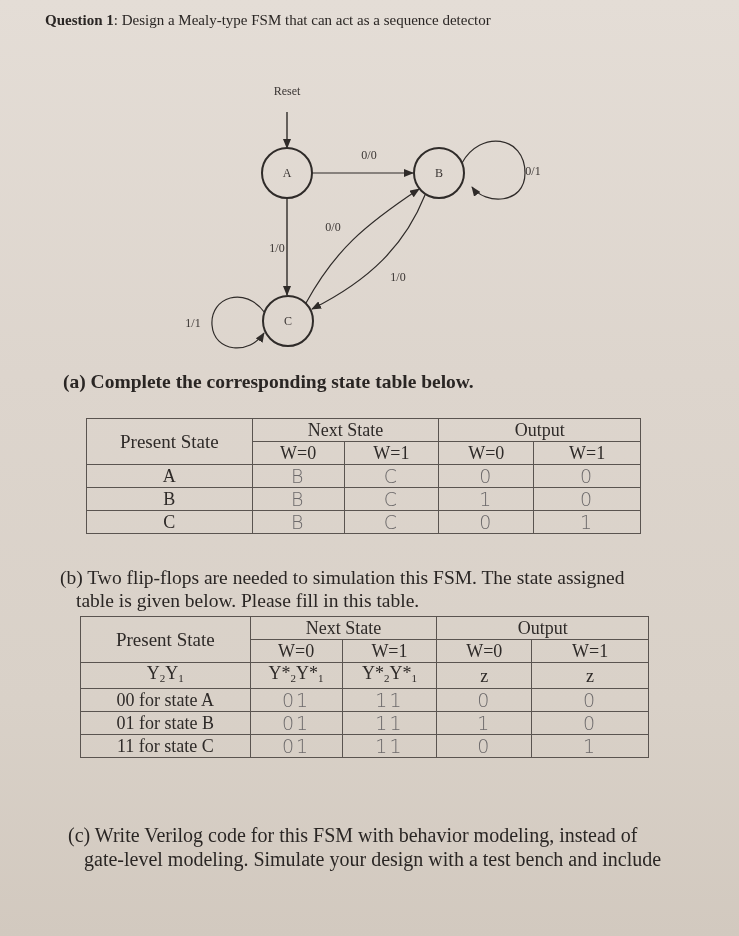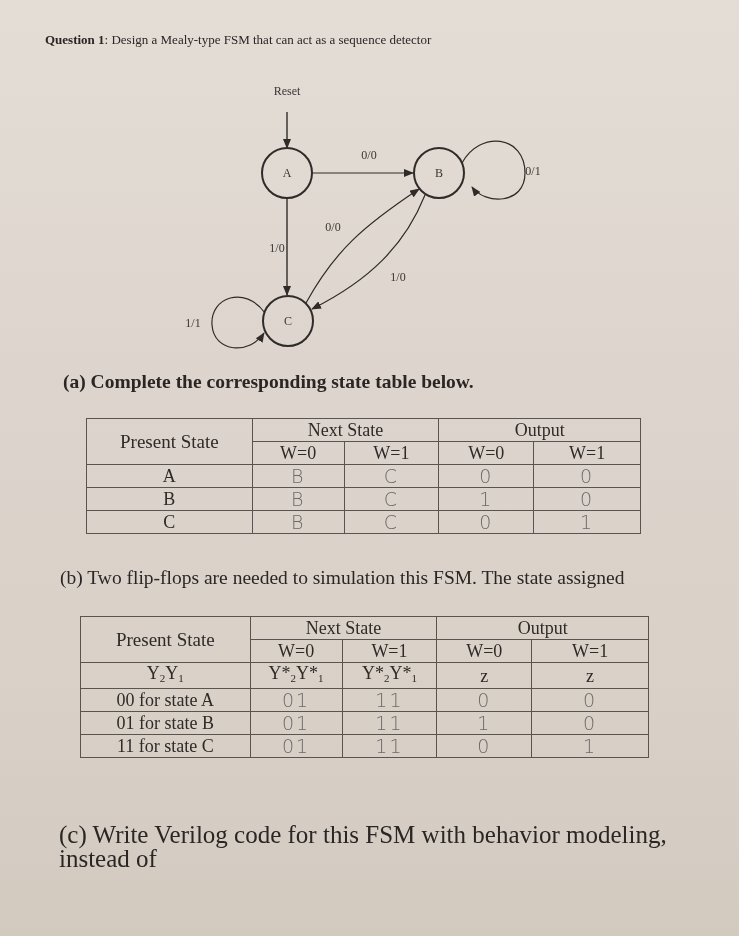--- a/index.html
+++ b/index.html
@@ -4,27 +4,27 @@
 <style>
   html, body { margin: 0; padding: 0; }
   body {
     width: 739px; height: 936px; overflow: hidden;
     background: linear-gradient(180deg, #e4ddd6 0%, #ddd5cd 40%, #d9d1c8 75%, #d2c9bf 100%);
     font-family: "Liberation Serif", "DejaVu Serif", serif;
     color: #2a2624;
     position: relative;
   }
   .abs { position: absolute; }
-  .q-title { left: 45px; top: 28px; width: 660px; font-size: 13px; line-height: 24px; }
+  .q-title { left: 45px; top: 8px; width: 660px; font-size: 15px; line-height: 24px; }
   .q-title b { font-weight: bold; }
   .fsm { left: 150px; top: 75px; width: 450px; height: 280px; }
   .para { font-size: 19.5px; line-height: 23px; }
   .pa { left: 63px; top: 370px; font-weight: bold; }
   .pb { left: 60px; top: 566px; width: 680px; }
-  .pc { left: 59px; top: 823px; width: 660px; font-size: 25px; line-height: 24px; }
+  .pc { left: 68px; top: 823px; width: 660px; font-size: 20px; line-height: 24px; }
   .pb .l2, .pc .l2 { padding-left: 16px; }
   table.st {
     position: absolute; border-collapse: collapse;
     font-family: "Liberation Serif", serif; font-size: 18px; color: #2e2a28;
   }
   table.st td {
     border: 1.5px solid #5a5450; text-align: center; padding: 0; height: 22px;
     line-height: 20px;
   }
   table.st td.hdr-ps { font-size: 19px; }
@@ -126,20 +126,21 @@
     <td class="hw">B</td>
     <td class="hw">C</td>
     <td class="hw">0</td>
     <td class="hw">1</td>
   </tr>
 </tbody>
   </table>
 
 <div class="abs para pb">
   <div>(b) Two flip-flops are needed to simulation this FSM. The state assigned</div>
+  <div class="l2">table is given below. Please fill in this table.</div>
 </div>
 
 <table class="st" id="t2">
   <colgroup>
       <col style="width:170px">
       <col style="width:92px">
       <col style="width:95px">
       <col style="width:95px">
       <col style="width:117px">
     </colgroup>
@@ -181,13 +182,14 @@
     <td class="hw">01</td>
     <td class="hw">11</td>
     <td class="hw">0</td>
     <td class="hw">1</td>
   </tr>
 </tbody>
   </table>
 
 <div class="abs pc">
   <div>(c) Write Verilog code for this FSM with behavior modeling, instead of</div>
+  <div class="l2">gate-level modeling. Simulate your design with a test bench and include</div>
 </div>
 
 </body></html>

